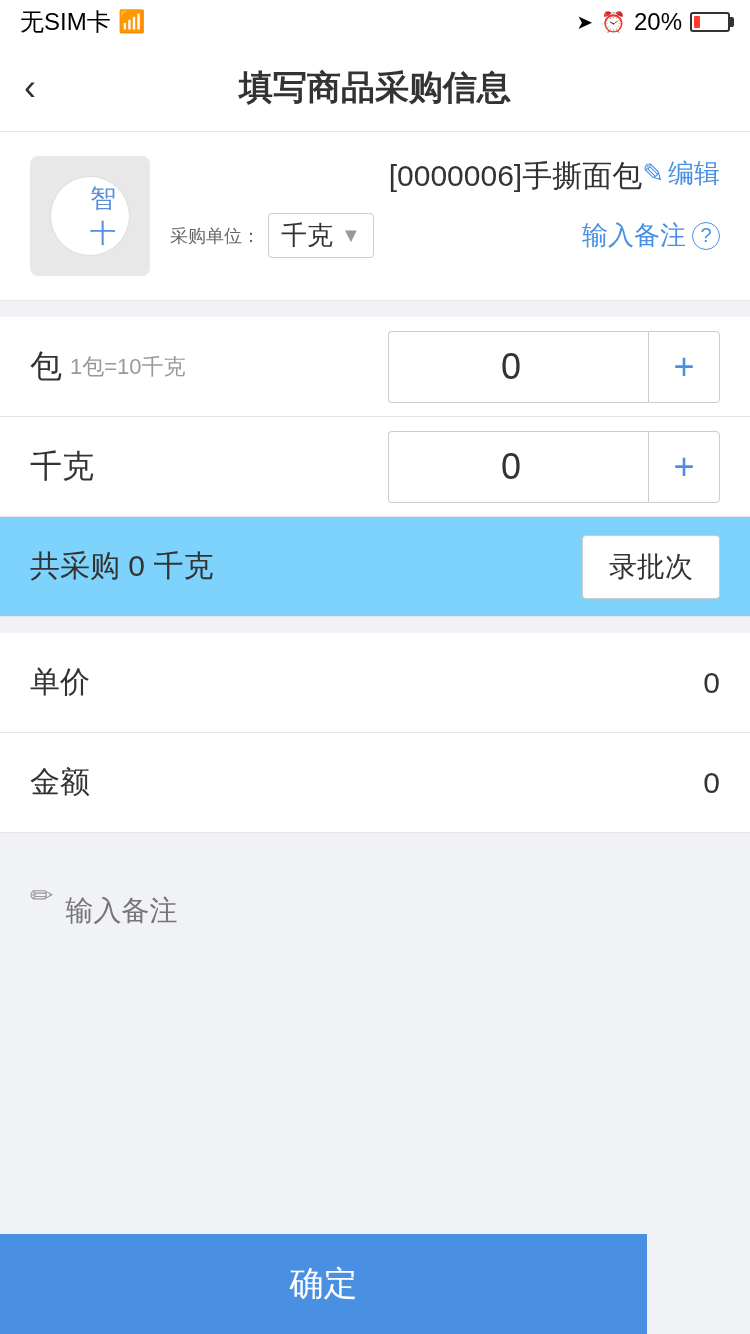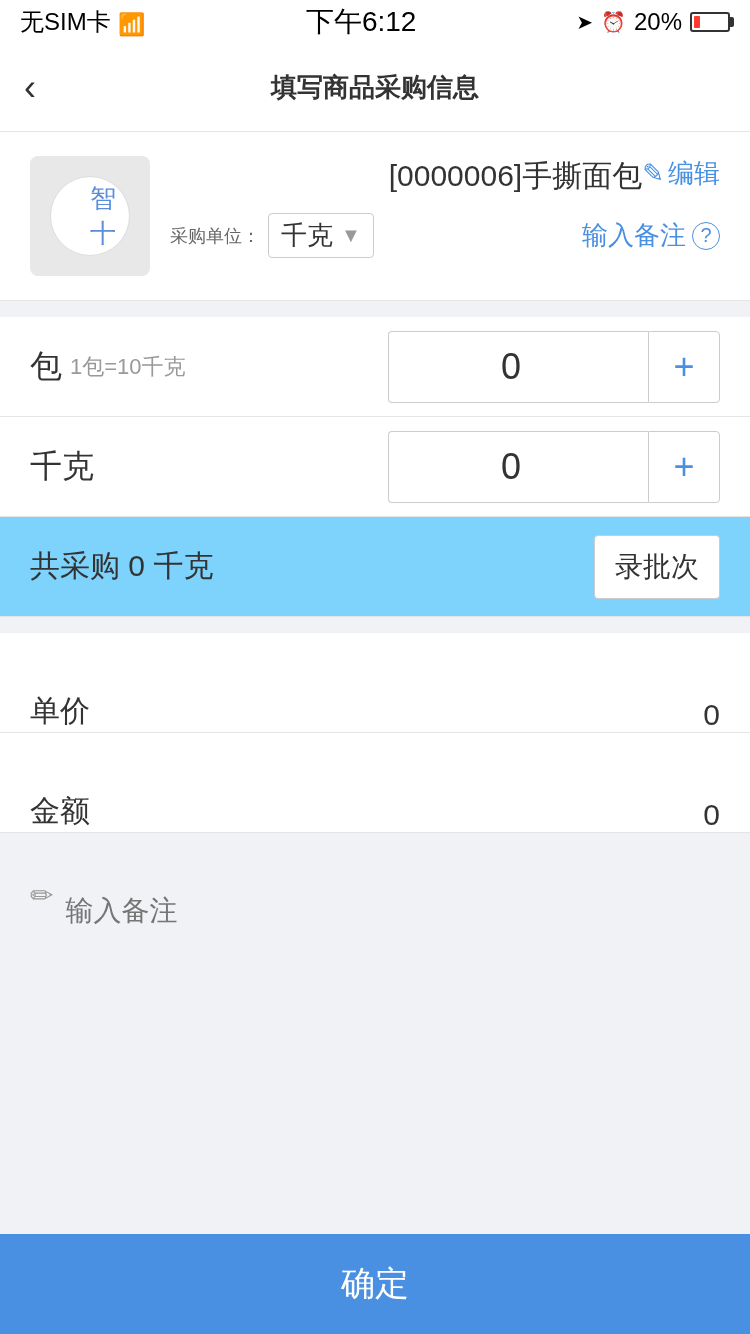--- a/index.html
+++ b/index.html
@@ -20,21 +20,21 @@
       background: #fff;
       display: flex;
       align-items: center;
       justify-content: space-between;
       padding: 0 20px;
       font-size: 24px;
       color: #000;
     }
     .status-left {
       display: flex;
-      align-items: flex-end;
+      align-items: center;
       gap: 8px;
     }
     .status-center {
       font-size: 28px;
       font-weight: 500;
     }
     .status-right {
       display: flex;
       align-items: center;
       gap: 8px;
@@ -85,21 +85,21 @@
       border-bottom: 1px solid #e5e5e5;
     }
     .nav-back {
       position: absolute;
       left: 24px;
       font-size: 36px;
       color: #333;
       cursor: pointer;
     }
     .nav-title {
-      font-size: 26px;
+      font-size: 34px;
       font-weight: 600;
       color: #333;
     }
 
     
     .product-card {
       background: #fff;
       margin-top: 0;
       padding: 24px 30px;
       display: flex;
@@ -258,35 +258,35 @@
       height: 100px;
       border-bottom: 1px solid #e5e5e5;
     }
     .total-text {
       font-size: 30px;
       color: #333;
     }
     .record-btn {
       border: 1px solid #ccc;
       border-radius: 4px;
-      padding: 12px 20px;
+      padding: 12px 26px;
       font-size: 28px;
       color: #333;
       background: #fff;
       cursor: pointer;
     }
 
     
     .price-section {
       background: #fff;
       margin-top: 0;
     }
     .price-row {
       display: flex;
-      align-items: flex-end;
+      align-items: center;
       justify-content: space-between;
       padding: 0 30px;
       height: 100px;
       border-bottom: 1px solid #e5e5e5;
     }
     .price-label {
       font-size: 30px;
       color: #333;
     }
     .price-value {
@@ -321,21 +321,21 @@
     .main-content-area {
       min-height: 300px;
       background: #f0f2f5;
     }
 
     
     .confirm-bar {
       position: fixed;
       bottom: 0;
       left: 0;
-      width: 750px;
+      width: 647px;
       height: 100px;
       background: #4a90e2;
       display: flex;
       align-items: center;
       justify-content: center;
       cursor: pointer;
     }
     .confirm-btn-label {
       font-size: 34px;
       color: #fff;
@@ -343,21 +343,20 @@
     }
   </style>
 </head>
 <body>
 
 <div class="status-bar">
   <div class="status-left">
     <span>无SIM卡</span>
     <span style="font-size:22px;">📶</span>
   </div>
-  <div class="status-center">下午6:12</div>
   <div class="status-right">
     <span style="font-size:20px;">➤</span>
     <span style="font-size:20px;">⏰</span>
     <span>20%</span>
     <span class="battery">
       <span class="battery-body">
           <span class="battery-fill"></span>
         </span>
     </span>
   </div>

